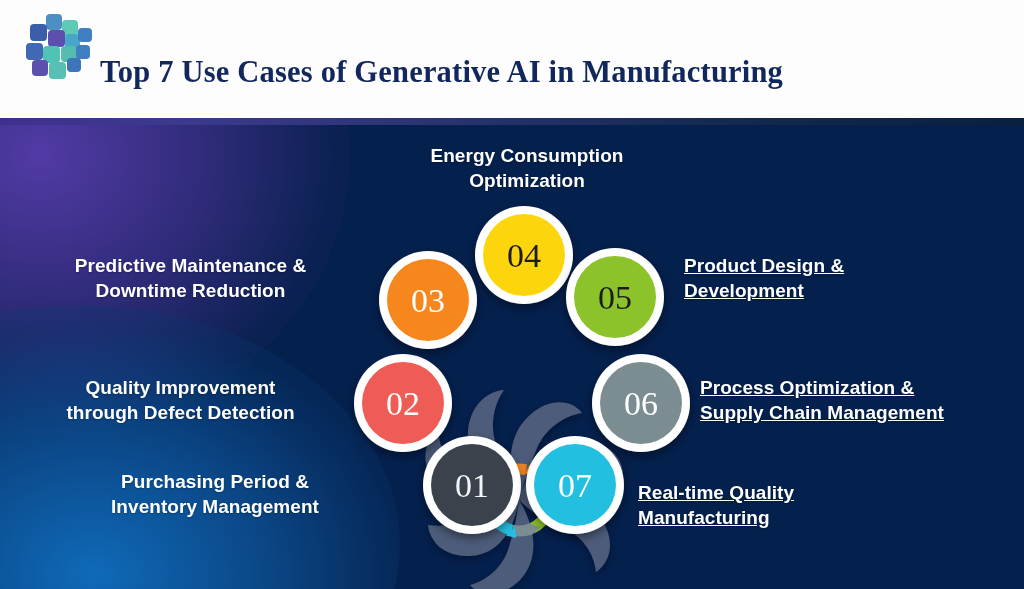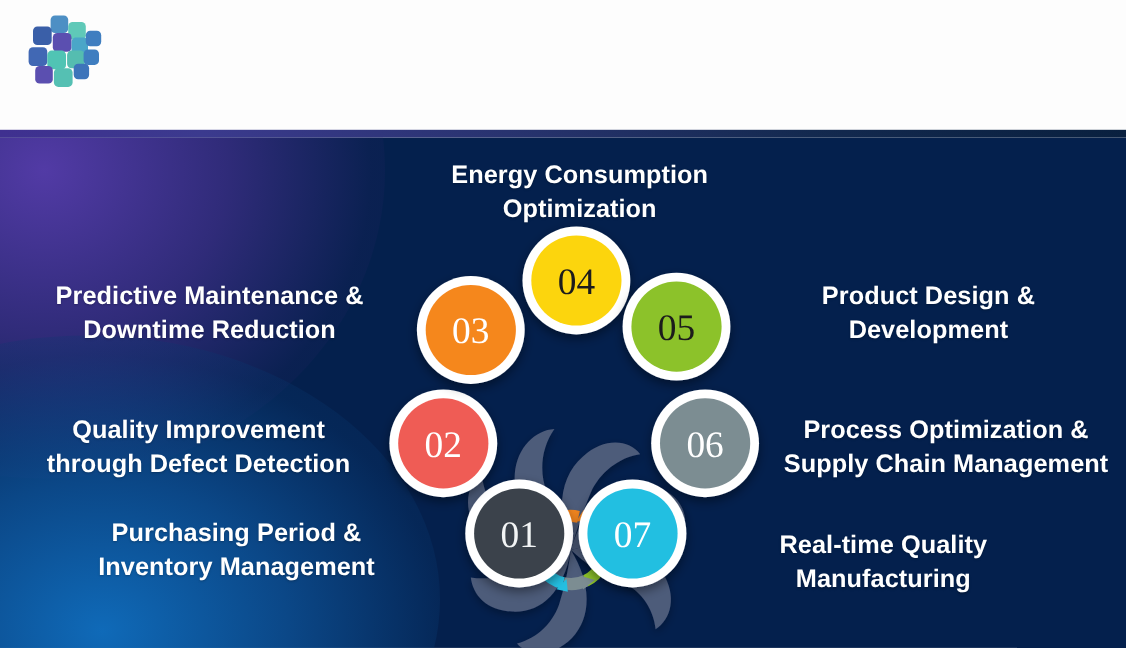--- a/index.html
+++ b/index.html
@@ -80,29 +80,29 @@
     position: absolute;
     left: 0; top: 0;
     width: 1024px;
     height: 464px;
   }
 
   
   .label {
     position: absolute;
     color: #ffffff;
-    font-size: 23px;
+    font-size: 19px;
     font-weight: bold;
     line-height: 1.33;
     letter-spacing: 0.05px;
     white-space: pre-line;
     text-shadow: 0 1px 2px rgba(0,0,0,0.25);
   }
   .label.right-align { text-align: center; }
-  .label.left-align  { text-align: center;  }
+  .label.left-align  { text-align: left; text-decoration: underline;  }
   .label.center-align{ text-align: center;}
 </style>
 </head>
 <body>
 
 <div id="stage">
 
   <div id="header">
     <svg id="logo" viewBox="0 0 82 72">
       <g>
@@ -114,20 +114,21 @@
         <rect x="60" y="16" width="14" height="14" rx="4" fill="#3f7ec0"></rect>
         <rect x="8" y="31" width="17" height="17" rx="4" fill="#4168b4"></rect>
         <rect x="25" y="34" width="17" height="17" rx="4" fill="#50c4b4"></rect>
         <rect x="43" y="34" width="16" height="16" rx="4" fill="#55bdb0"></rect>
         <rect x="58" y="33" width="14" height="14" rx="4" fill="#3f7ec0"></rect>
         <rect x="14" y="48" width="16" height="16" rx="4" fill="#5b4fb0"></rect>
         <rect x="31" y="50" width="17" height="17" rx="4" fill="#55c0b3"></rect>
         <rect x="49" y="46" width="14" height="14" rx="4" fill="#3d74ba"></rect>
       </g>
     </svg>
+    <div id="title">Top 7 Use Cases of Generative AI in Manufacturing</div>
   </div>
   <div id="header-rule"></div>
 
   <div id="canvas">
     <div class="glow" id="glow-purple"></div>
     <div class="glow" id="glow-blue"></div>
 
     <svg id="wheel" viewBox="0 0 1024 464">
       <defs>
         <filter id="nodeShadow" x="-60%" y="-60%" width="220%" height="220%">

